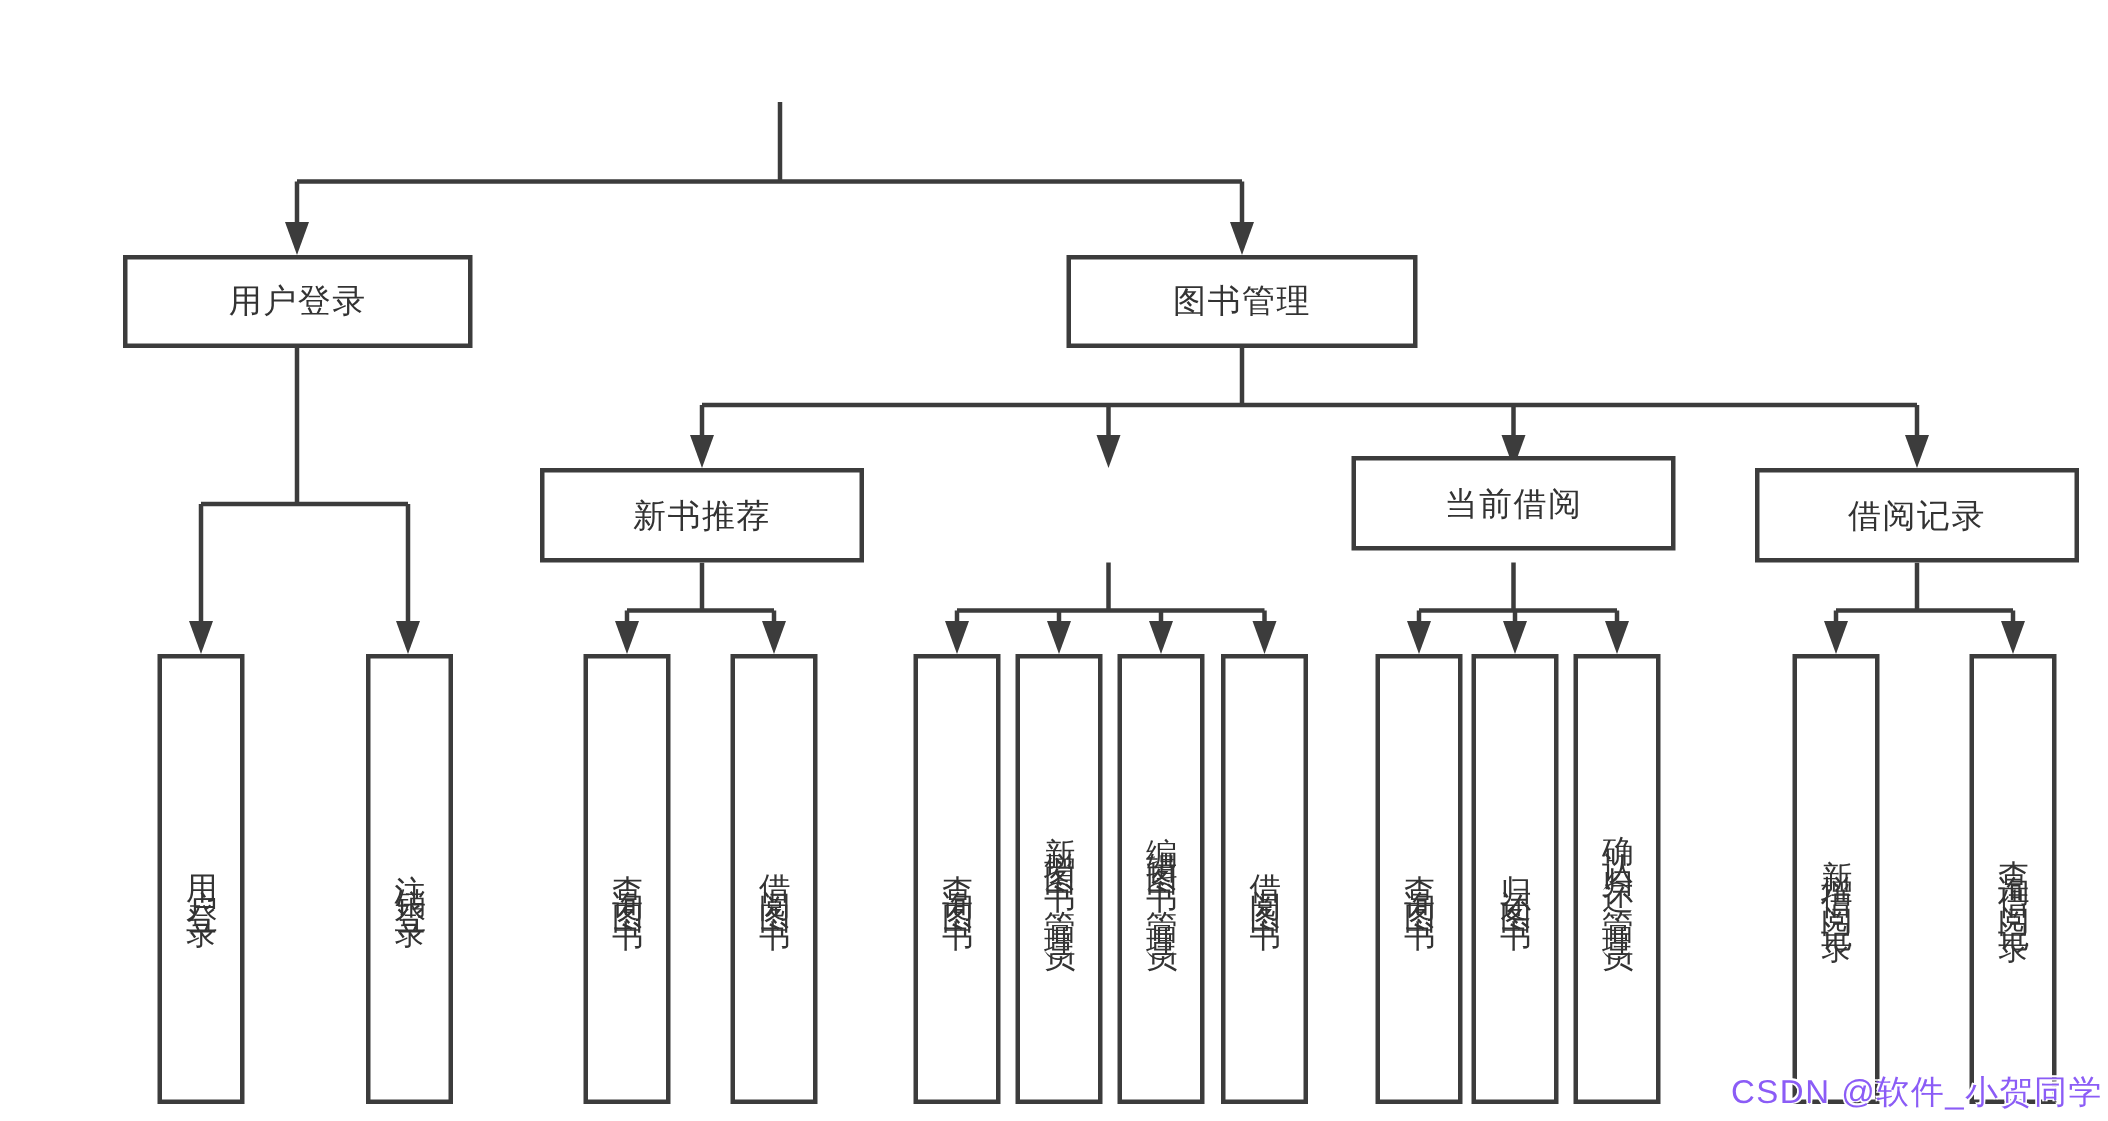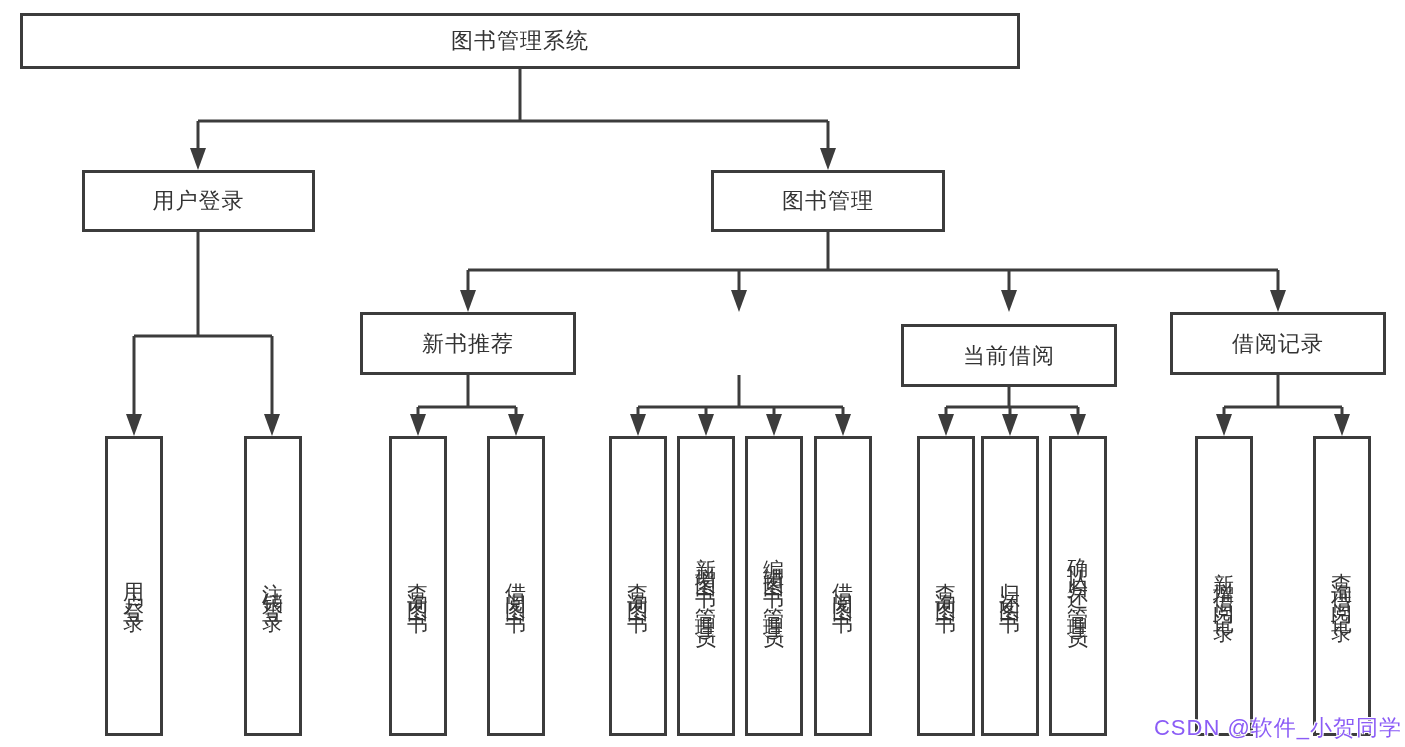--- a/index.html
+++ b/index.html
@@ -101,35 +101,32 @@
       <polygon points="766,414 782,414 774,436"></polygon>
       <polygon points="835,414 851,414 843,436"></polygon>
       <polygon points="938,414 954,414 946,436"></polygon>
       <polygon points="1002,414 1018,414 1010,436"></polygon>
       <polygon points="1070,414 1086,414 1078,436"></polygon>
       <polygon points="1216,414 1232,414 1224,436"></polygon>
       <polygon points="1334,414 1350,414 1342,436"></polygon>
     </g>
   </svg>
 
-  <div class="hbox" style="left:20px;top:13px;width:1000px;height:56px;">
-    <span>图书管理系统</span>
-  </div>
 
   <div class="hbox" style="left:82px;top:170px;width:233px;height:62px;">
     <span>用户登录</span>
   </div>
   <div class="hbox" style="left:711px;top:170px;width:234px;height:62px;">
     <span>图书管理</span>
   </div>
 
   <div class="hbox" style="left:360px;top:312px;width:216px;height:63px;">
     <span>新书推荐</span>
   </div>
-  <div class="hbox" style="left:901px;top:324px;width:216px;height:63px;">
+  <div class="hbox" style="left:901px;top:304px;width:216px;height:63px;">
     <span>当前借阅</span>
   </div>
   <div class="hbox" style="left:1170px;top:312px;width:216px;height:63px;">
     <span>借阅记录</span>
   </div>
 
   <div class="leaf" style="left:105px;">
     <span class="vtext">用户登录</span>
   </div>
   <div class="leaf" style="left:244px;">

